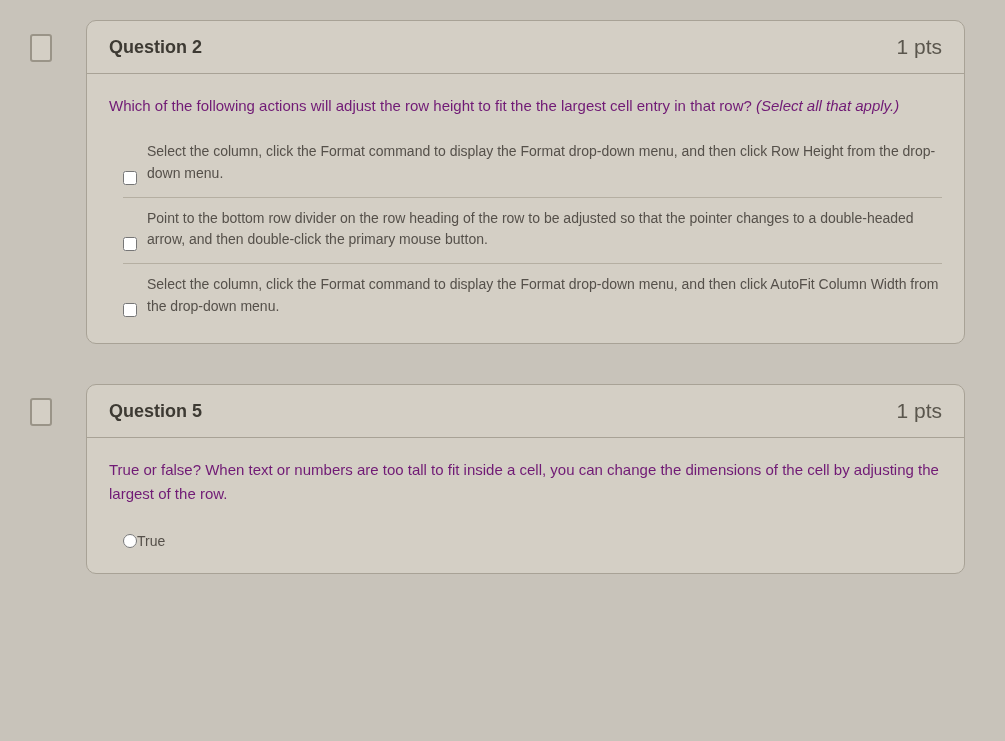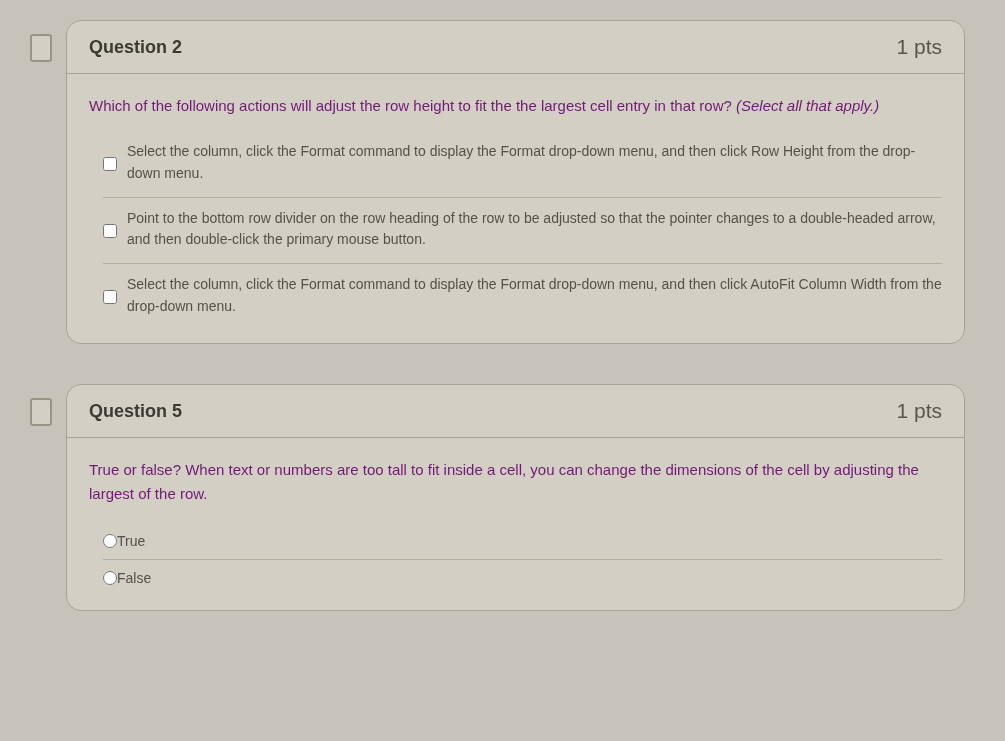--- a/index.html
+++ b/index.html
@@ -24,21 +24,22 @@
     border: 2px solid #9a9488;
     border-radius: 3px;
     margin-top: 14px;
     flex-shrink: 0;
     background: #d4cfc5;
   }
   .question-card {
     flex: 1;
     background: #d4cfc5;
     border: 1px solid #a8a296;
-    border-radius: 15px;
+    border-radius: 10px;
+    margin-left: 20px;
   }
   .question-header {
     display: flex;
     justify-content: space-between;
     align-items: center;
     padding: 14px 22px;
     border-bottom: 1px solid #a8a296;
   }
   .question-title {
     font-size: 18px;
@@ -57,21 +58,21 @@
     line-height: 1.55;
     color: #701a75;
     margin-bottom: 8px;
   }
   .question-prompt em { font-style: italic; }
   .options {
     padding: 0 22px 14px 36px;
   }
   .option {
     display: flex;
-    align-items: center;
+    align-items: flex-end;
     gap: 10px;
     padding: 10px 0 12px 0;
     border-top: 1px solid #b5afa2;
   }
   .option:first-child { border-top: none; padding-top: 0; }
   .option input[type="checkbox"],
   .option input[type="radio"] {
     margin-top: 3px;
     width: 14px;
     height: 14px;
@@ -144,19 +145,15 @@
       <div class="question-pts">1 pts</div>
     </div>
     <div class="question-body">
       <div class="question-prompt">True or false? When text or numbers are too tall to fit inside a cell, you can change the dimensions of the cell by adjusting the largest of the row.</div>
     </div>
     <div class="radio-options">
       <label class="radio-option">
         <input type="radio" name="q3" style="">
         <span class="radio-label">True</span>
       </label>
-      <label class="radio-option">
-        <input type="radio" name="q3" style="">
-        <span class="radio-label">False</span>
-      </label>
     </div>
   </div>
 </div>
 
 </body></html>

